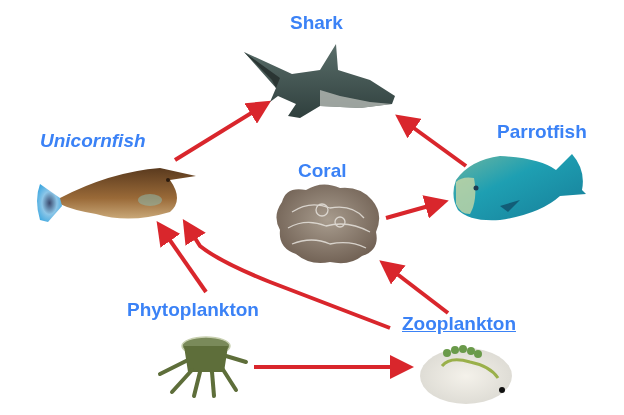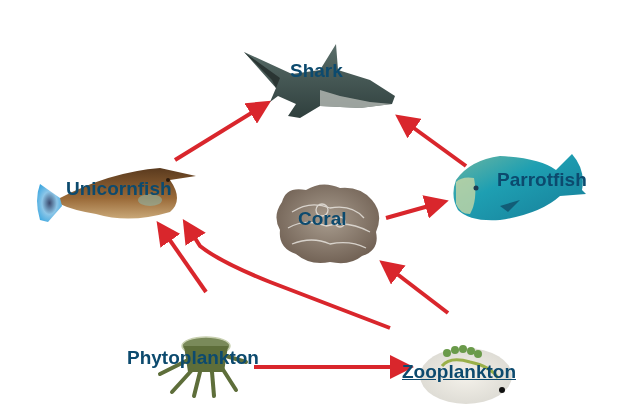--- a/index.html
+++ b/index.html
@@ -1,18 +1,18 @@
 <!DOCTYPE html>
 <html><head>
   <meta charset="utf-8">
   <style>
     html, body { margin: 0; padding: 0; background: #ffffff; }
     body { width: 624px; height: 415px; overflow: hidden; position: relative; font-family: "Liberation Sans", sans-serif; }
     .stage { position: absolute; left: 0; top: 0; width: 624px; height: 415px; }
-    .label { position: absolute; font-family: "Liberation Sans", sans-serif; font-weight: bold; font-size: 19px; color: #0c4a6e; white-space: nowrap; margin-top: 48px; }
+    .label { position: absolute; font-family: "Liberation Sans", sans-serif; font-weight: bold; font-size: 19px; color: #3b82f6; white-space: nowrap; }
     svg.layer { position: absolute; left: 0; top: 0; }
   </style>
 </head>
 <body>
 
 <div class="stage">
 
   <svg class="layer" width="624" height="415">
     <defs>
       <marker id="ah" markerWidth="6" markerHeight="6" refX="4.5" refY="3" orient="auto" markerUnits="strokeWidth">
@@ -113,19 +113,19 @@
         <circle cx="463" cy="349" r="4"></circle>
           <circle cx="471" cy="351" r="4"></circle>
         <circle cx="478" cy="354" r="4"></circle>
       </g>
       <path d="M442 366 Q450 356 470 362 Q490 366 498 378" stroke="#9ab04a" stroke-width="3" fill="none"></path>
       <circle cx="502" cy="390" r="3" fill="#111"></circle>
     </g>
   </svg>
 
   <div class="label" style="left:290px; top:12px;">Shark</div>
-  <div class="label" style="left:66px; top:130px;">Unicornfish</div>
+  <div class="label" style="left:40px; top:130px;font-style:italic;">Unicornfish</div>
   <div class="label" style="left:497px; top:121px;">Parrotfish</div>
   <div class="label" style="left:127px; top:299px;">Phytoplankton</div>
   <div class="label" style="left:298px; top:160px;">Coral</div>
   <div class="label" style="left:402px; top:313px;text-decoration:underline;">Zooplankton</div>
 
 </div>
 
 </body></html>

